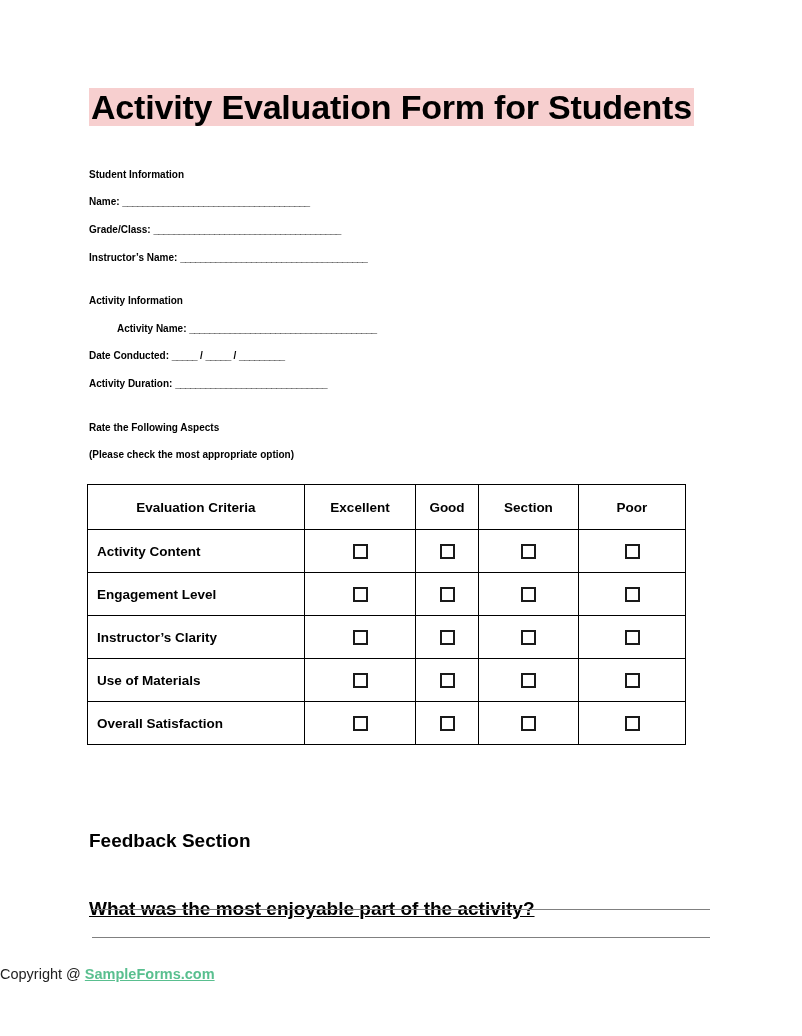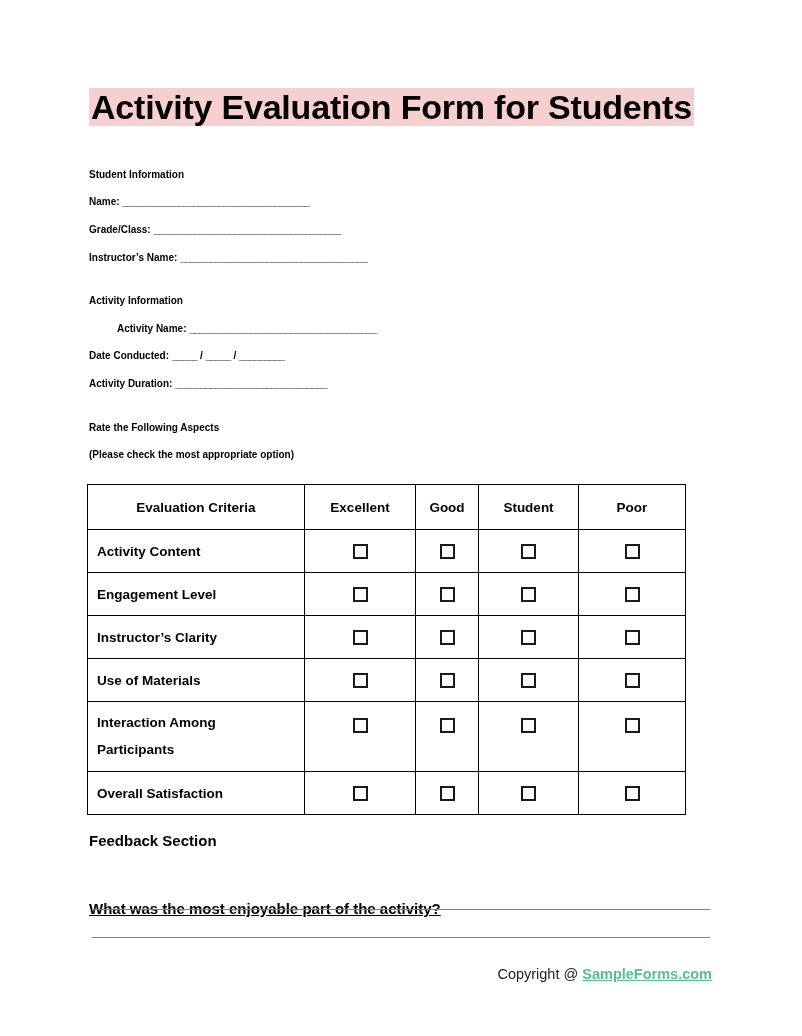--- a/index.html
+++ b/index.html
@@ -103,39 +103,39 @@
   }
   .crit-two {
     display: block;
     line-height: 27px;
   }
 
   
   .fb {
     position: absolute;
     left: 89px;
-    font-size: 15px;
+    font-size: 19px;
     font-weight: bold;
     line-height: 26px;
   }
   .ansline {
     position: absolute;
     left: 92px;
     width: 618px;
     height: 0;
     border-top: 1.4px solid #808080;
   }
 
   
   .footer {
     position: absolute;
     left: 0;
     top: 966px;
     width: 712px;
-    text-align: right;
+    text-align: left;
     font-size: 14.5px;
     color: #222222;
   }
   .footer .cp { font-weight: normal; }
   .footer .link {
     font-weight: bold;
     color: #59bf8f;
     text-decoration: underline;
   }
 </style>
@@ -173,21 +173,21 @@
       <col style="width:111px">
       <col style="width:63px">
       <col style="width:100px">
       <col style="width:107px">
     </colgroup>
     <thead>
       <tr>
         <th class="crit">Evaluation Criteria</th>
         <th>Excellent</th>
         <th>Good</th>
-        <th>Student</th>
+        <th>Section</th>
         <th>Poor</th>
       </tr>
     </thead>
     <tbody>
       <tr class="row-h">
         <td class="crit">Activity Content</td>
         <td class="box"><span class="cb"></span></td>
         <td class="box"><span class="cb"></span></td>
         <td class="box"><span class="cb"></span></td>
         <td class="box"><span class="cb"></span></td>
@@ -205,30 +205,20 @@
         <td class="box"><span class="cb"></span></td>
         <td class="box"><span class="cb"></span></td>
         <td class="box"><span class="cb"></span></td>
       </tr>
       <tr class="row-h">
         <td class="crit">Use of Materials</td>
         <td class="box"><span class="cb"></span></td>
         <td class="box"><span class="cb"></span></td>
         <td class="box"><span class="cb"></span></td>
         <td class="box"><span class="cb"></span></td>
-      </tr>
-      <tr class="row-h2">
-        <td class="crit" style="vertical-align:top;padding-top:7px;">
-          <span class="crit-two">Interaction Among</span>
-          <span class="crit-two">Participants</span>
-        </td>
-        <td class="box" style="vertical-align:top;padding-top:14px;"><span class="cb"></span></td>
-        <td class="box" style="vertical-align:top;padding-top:14px;"><span class="cb"></span></td>
-        <td class="box" style="vertical-align:top;padding-top:14px;"><span class="cb"></span></td>
-        <td class="box" style="vertical-align:top;padding-top:14px;"><span class="cb"></span></td>
       </tr>
       <tr class="row-h">
         <td class="crit">Overall Satisfaction</td>
         <td class="box"><span class="cb"></span></td>
         <td class="box"><span class="cb"></span></td>
         <td class="box"><span class="cb"></span></td>
         <td class="box"><span class="cb"></span></td>
       </tr>
     </tbody>
   </table>

